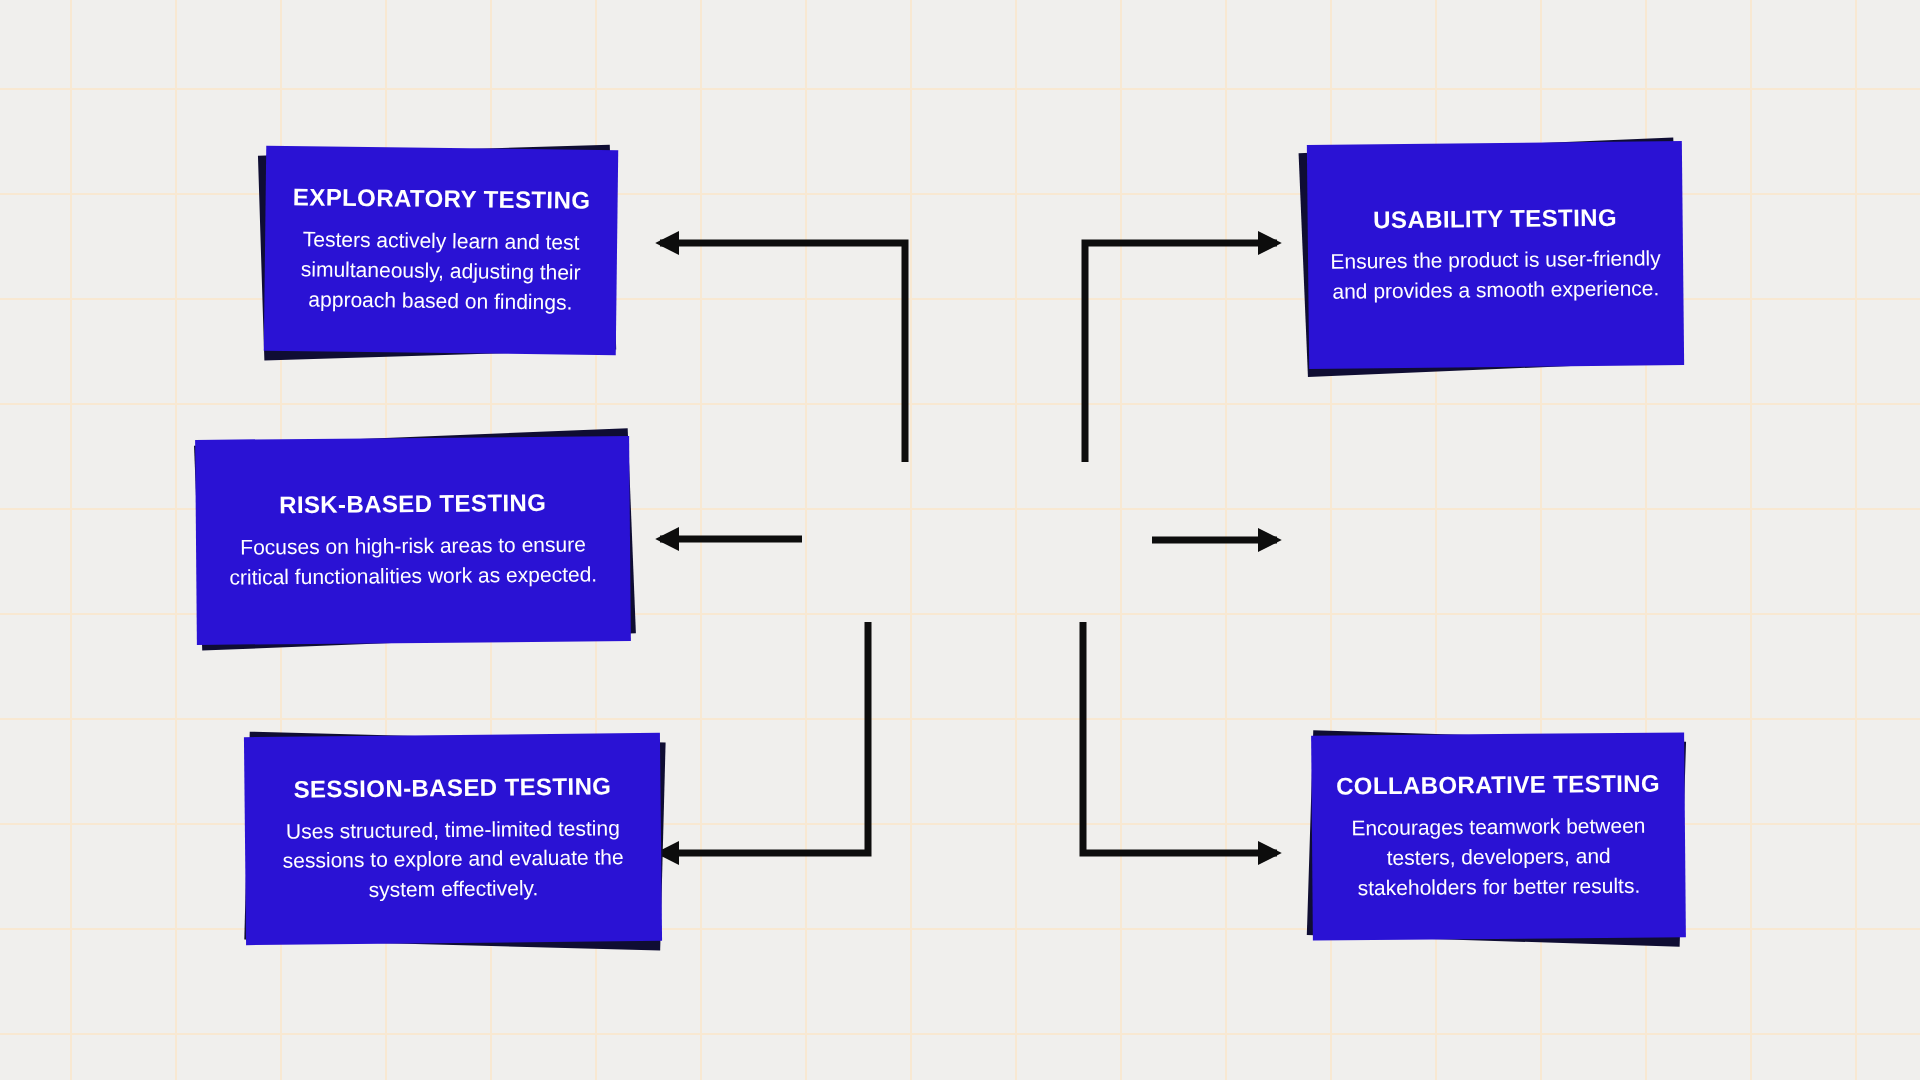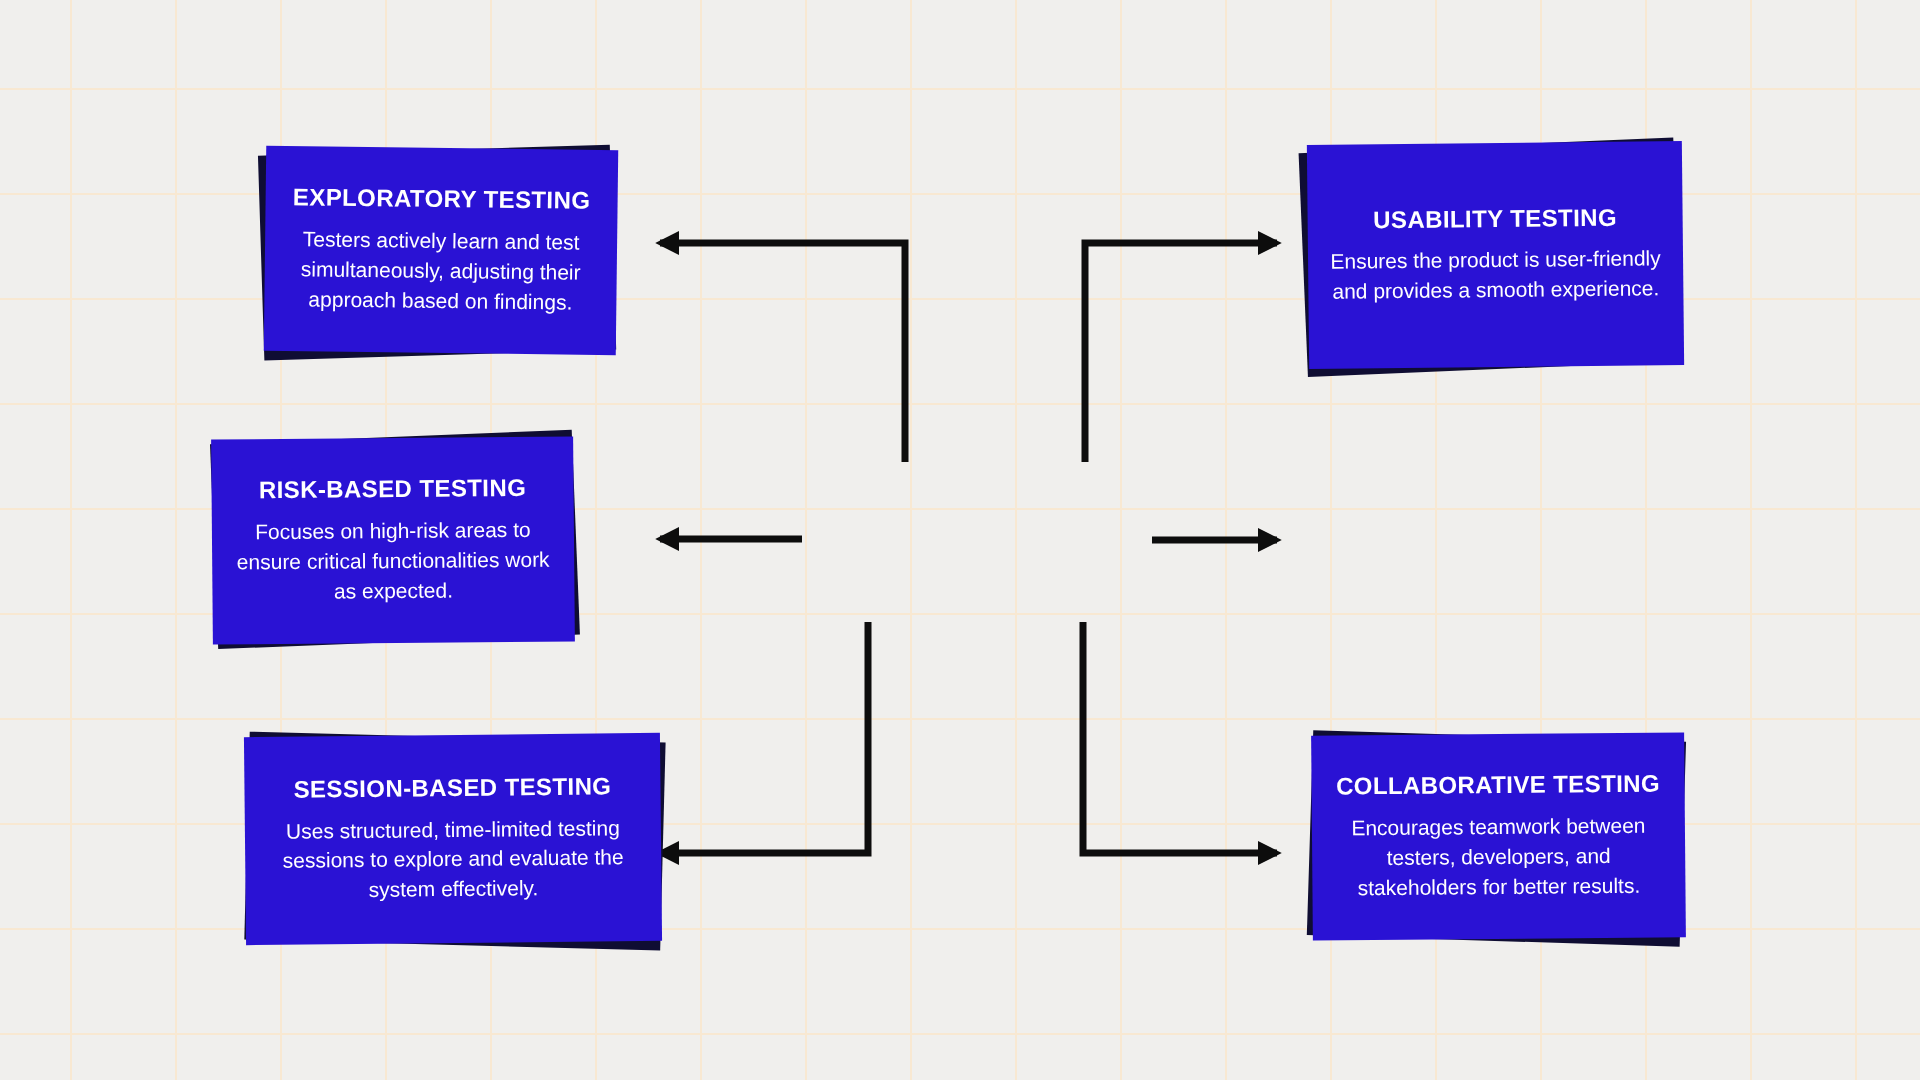--- a/index.html
+++ b/index.html
@@ -67,21 +67,21 @@
   </svg>
 
   <div class="card c-expl" style="left:265px; top:140px; width:352px; height:205px;margin-top:8px;">
     <div class="card-back"></div>
     <div class="card-front">
       <div class="card-title">EXPLORATORY TESTING</div>
       <div class="card-desc">Testers actively learn and test simultaneously, adjusting their approach based on findings.</div>
     </div>
   </div>
 
-  <div class="card c-risk" style="left:212px; top:438px; width:362px; height:205px;">
+  <div class="card c-risk" style="left:196px; top:438px; width:434px; height:205px;">
     <div class="card-back"></div>
     <div class="card-front">
       <div class="card-title">RISK-BASED TESTING</div>
       <div class="card-desc">Focuses on high-risk areas to ensure critical functionalities work as expected.</div>
     </div>
   </div>
 
   <div class="card c-sess" style="left:245px; top:735px; width:416px; height:208px;">
     <div class="card-back"></div>
     <div class="card-front">

